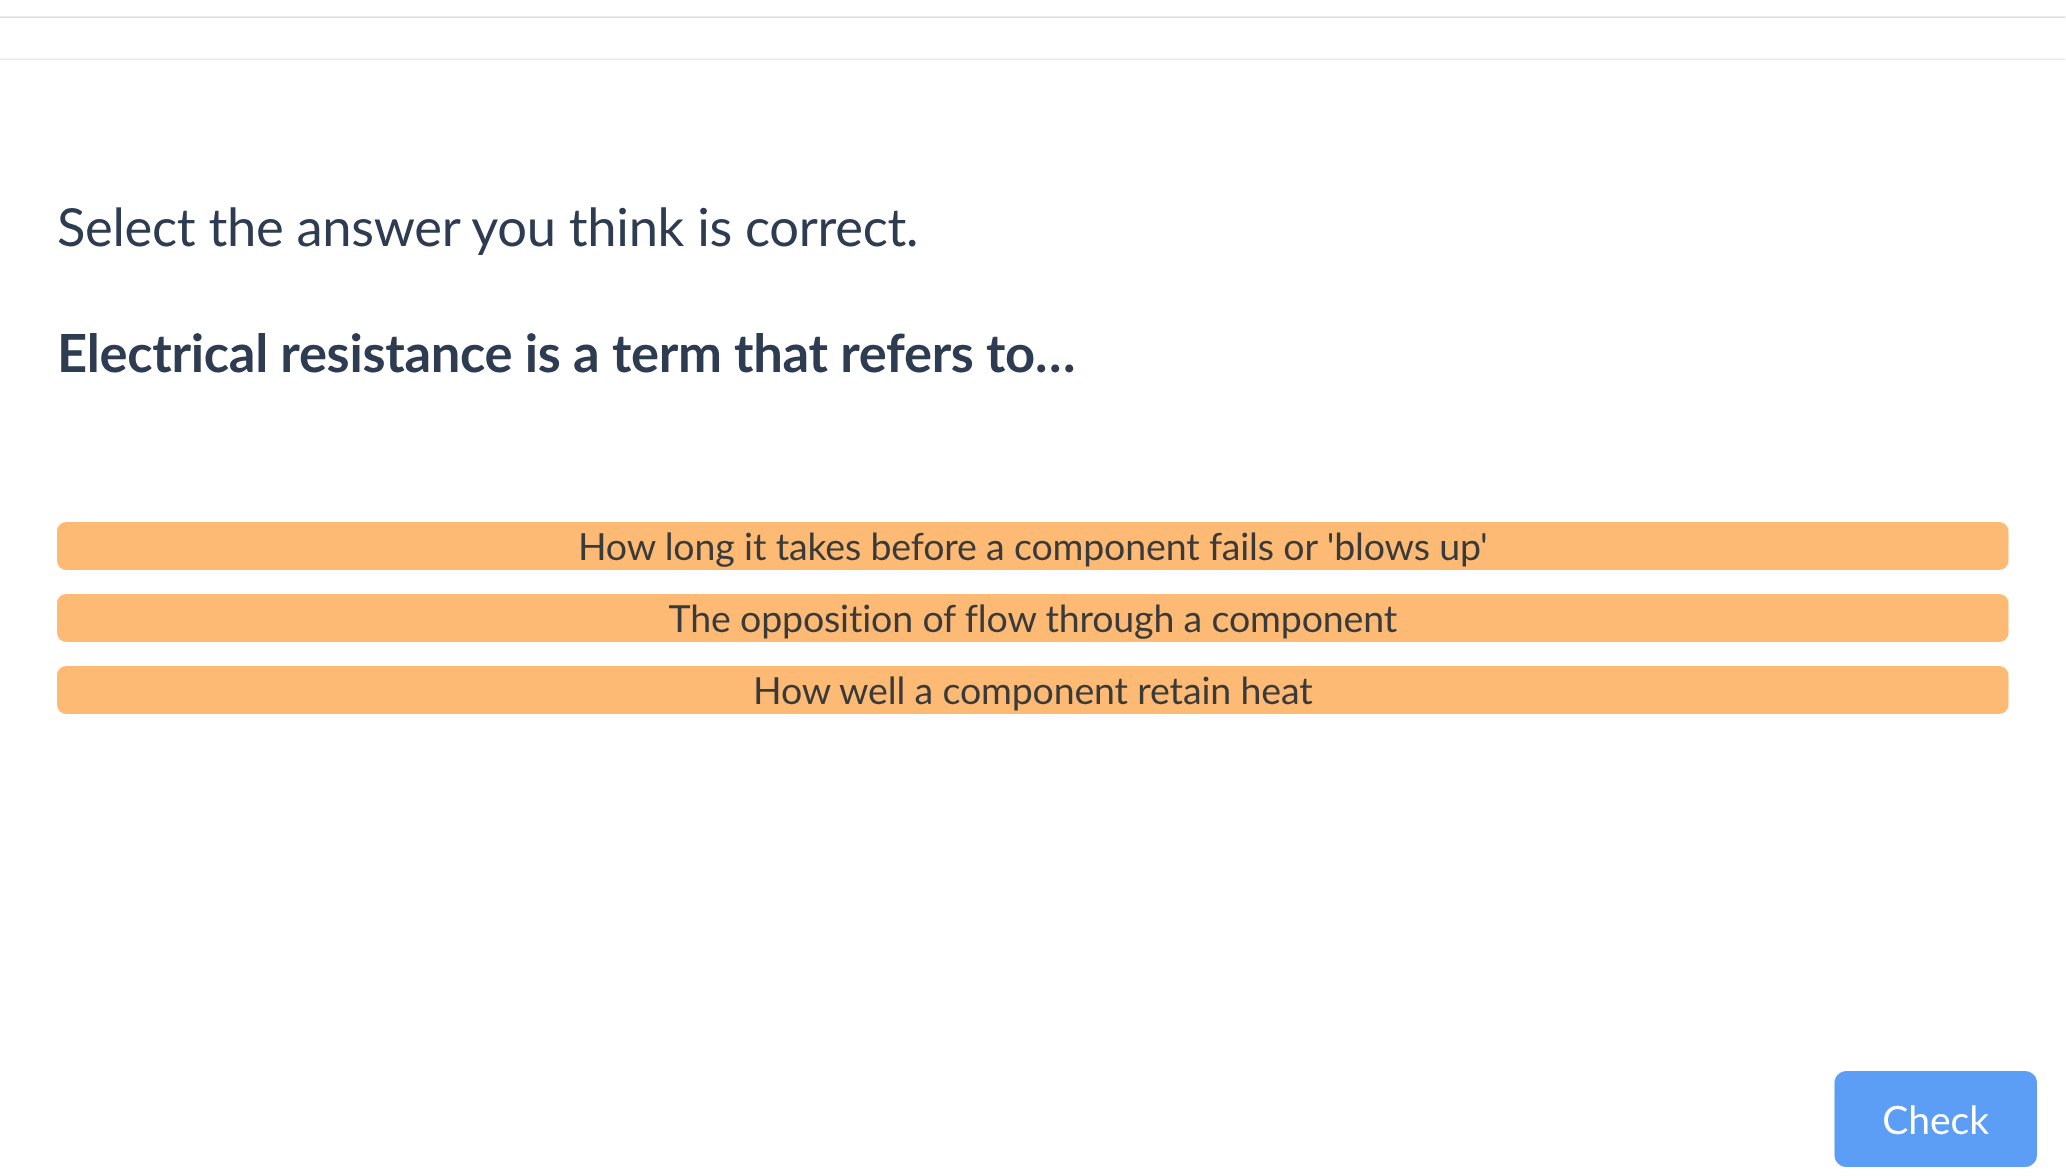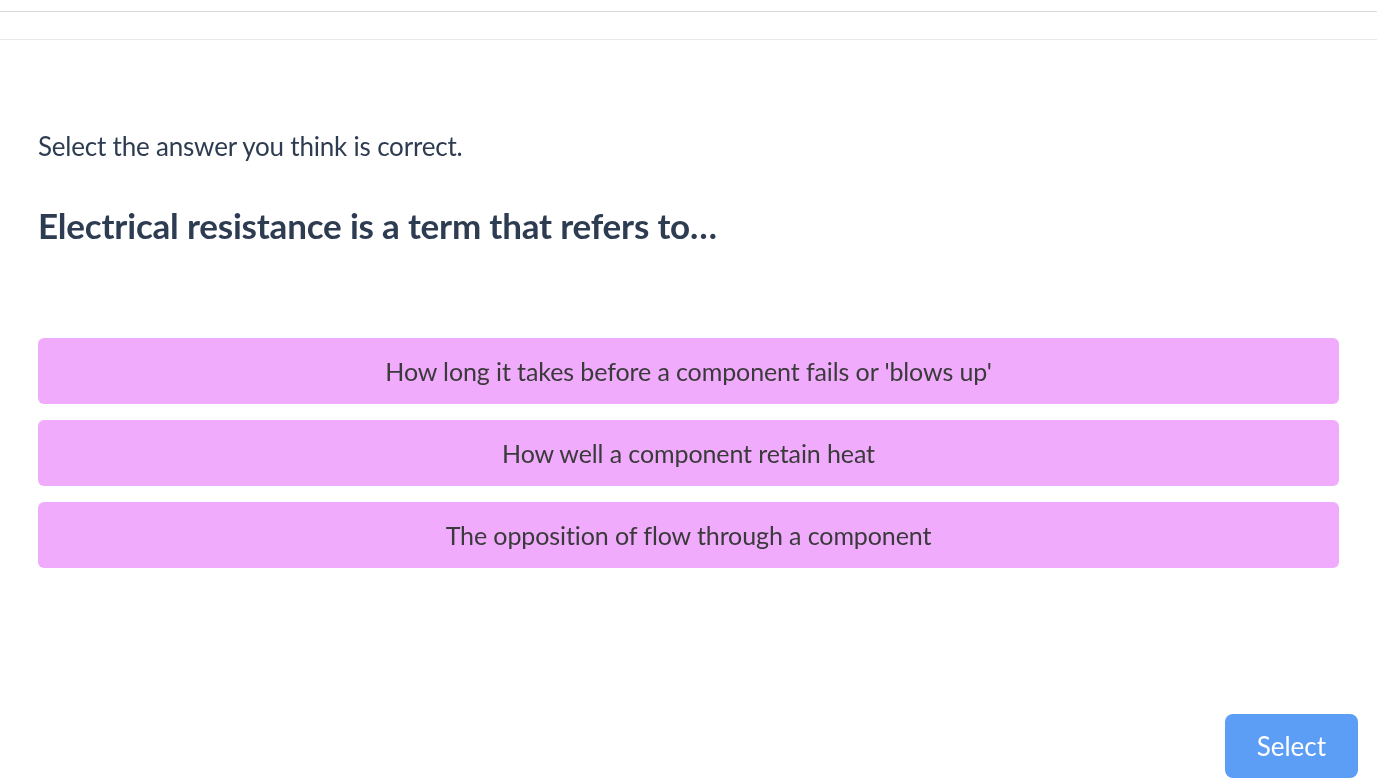--- a/index.html
+++ b/index.html
@@ -28,21 +28,21 @@
       height: 28px;
       background: #ffffff;
       border-bottom: 1px solid #e8eaed;
     }
     
     .content-area {
       padding: 90px 38px 0 38px;
     }
     
     .instruction-text {
-      font-size: 26px;
+      font-size: 35px;
       color: #2e3c52;
       font-weight: 400;
       margin-bottom: 42px;
       letter-spacing: -0.2px;
     }
     
     .question-text {
       font-size: 35px;
       color: #2e3c52;
       font-weight: 700;
@@ -51,24 +51,24 @@
     }
     
     .options-container {
       display: flex;
       flex-direction: column;
       gap: 16px;
     }
     
     .option-button {
       width: 100%;
-      background: #f0abfc;
+      background: #fdba74;
       border: none;
       border-radius: 6px;
-      padding: 18px 20px;
+      padding: 1px 20px;
       font-size: 25px;
       color: #3a3a3a;
       text-align: center;
       cursor: pointer;
       font-family: inherit;
       font-weight: 400;
       letter-spacing: -0.1px;
     }
     
     .check-button {
@@ -91,18 +91,18 @@
 
 <div class="top-border"></div>
 <div class="sub-border"></div>
 
 <div class="content-area">
   <p class="instruction-text">Select the answer you think is correct.</p>
   <p class="question-text">Electrical resistance is a term that refers to…</p>
 
   <div class="options-container">
     <button class="option-button">How long it takes before a component fails or 'blows up'</button>
+    <button class="option-button">The opposition of flow through a component</button>
     <button class="option-button">How well a component retain heat</button>
-    <button class="option-button">The opposition of flow through a component</button>
   </div>
 </div>
 
-<button class="check-button">Select</button>
+<button class="check-button">Check</button>
 
 </body></html>

